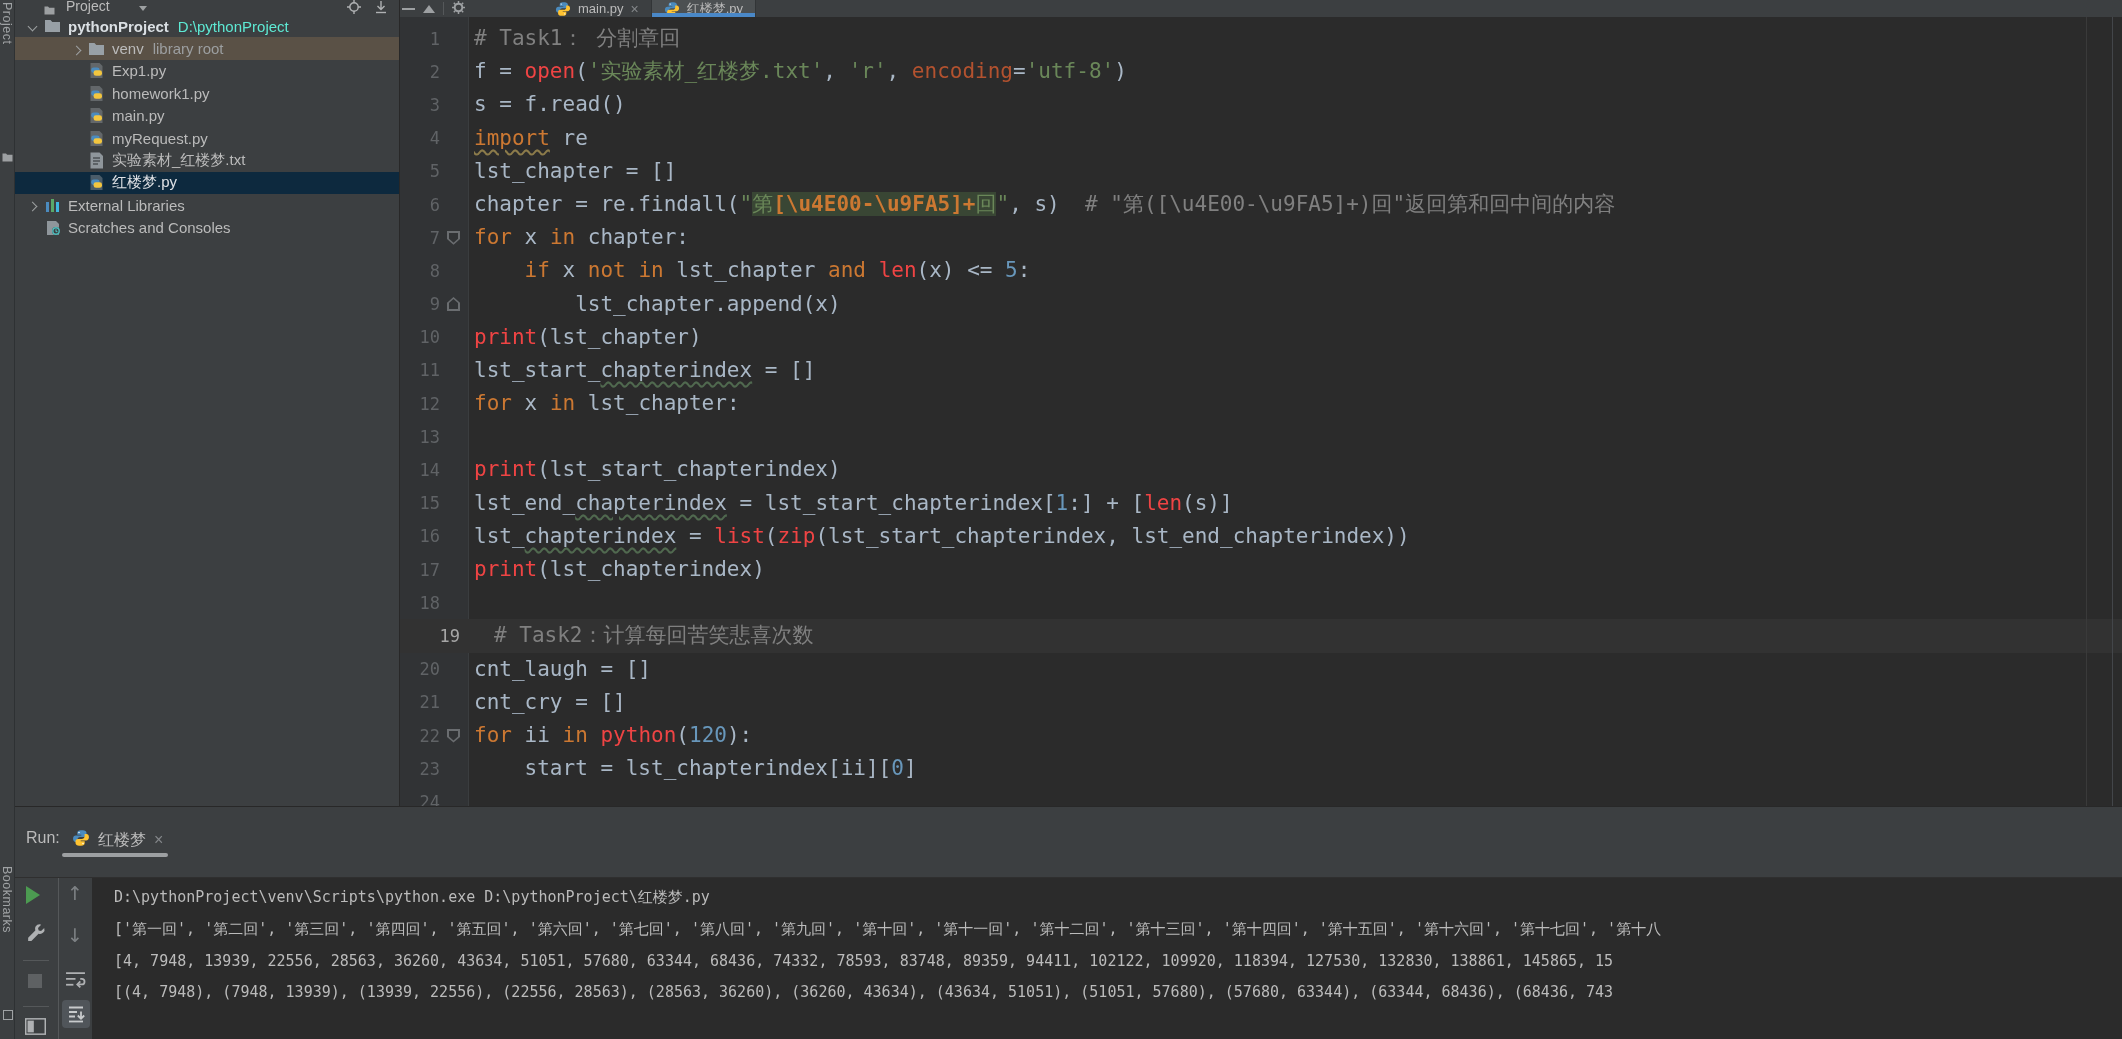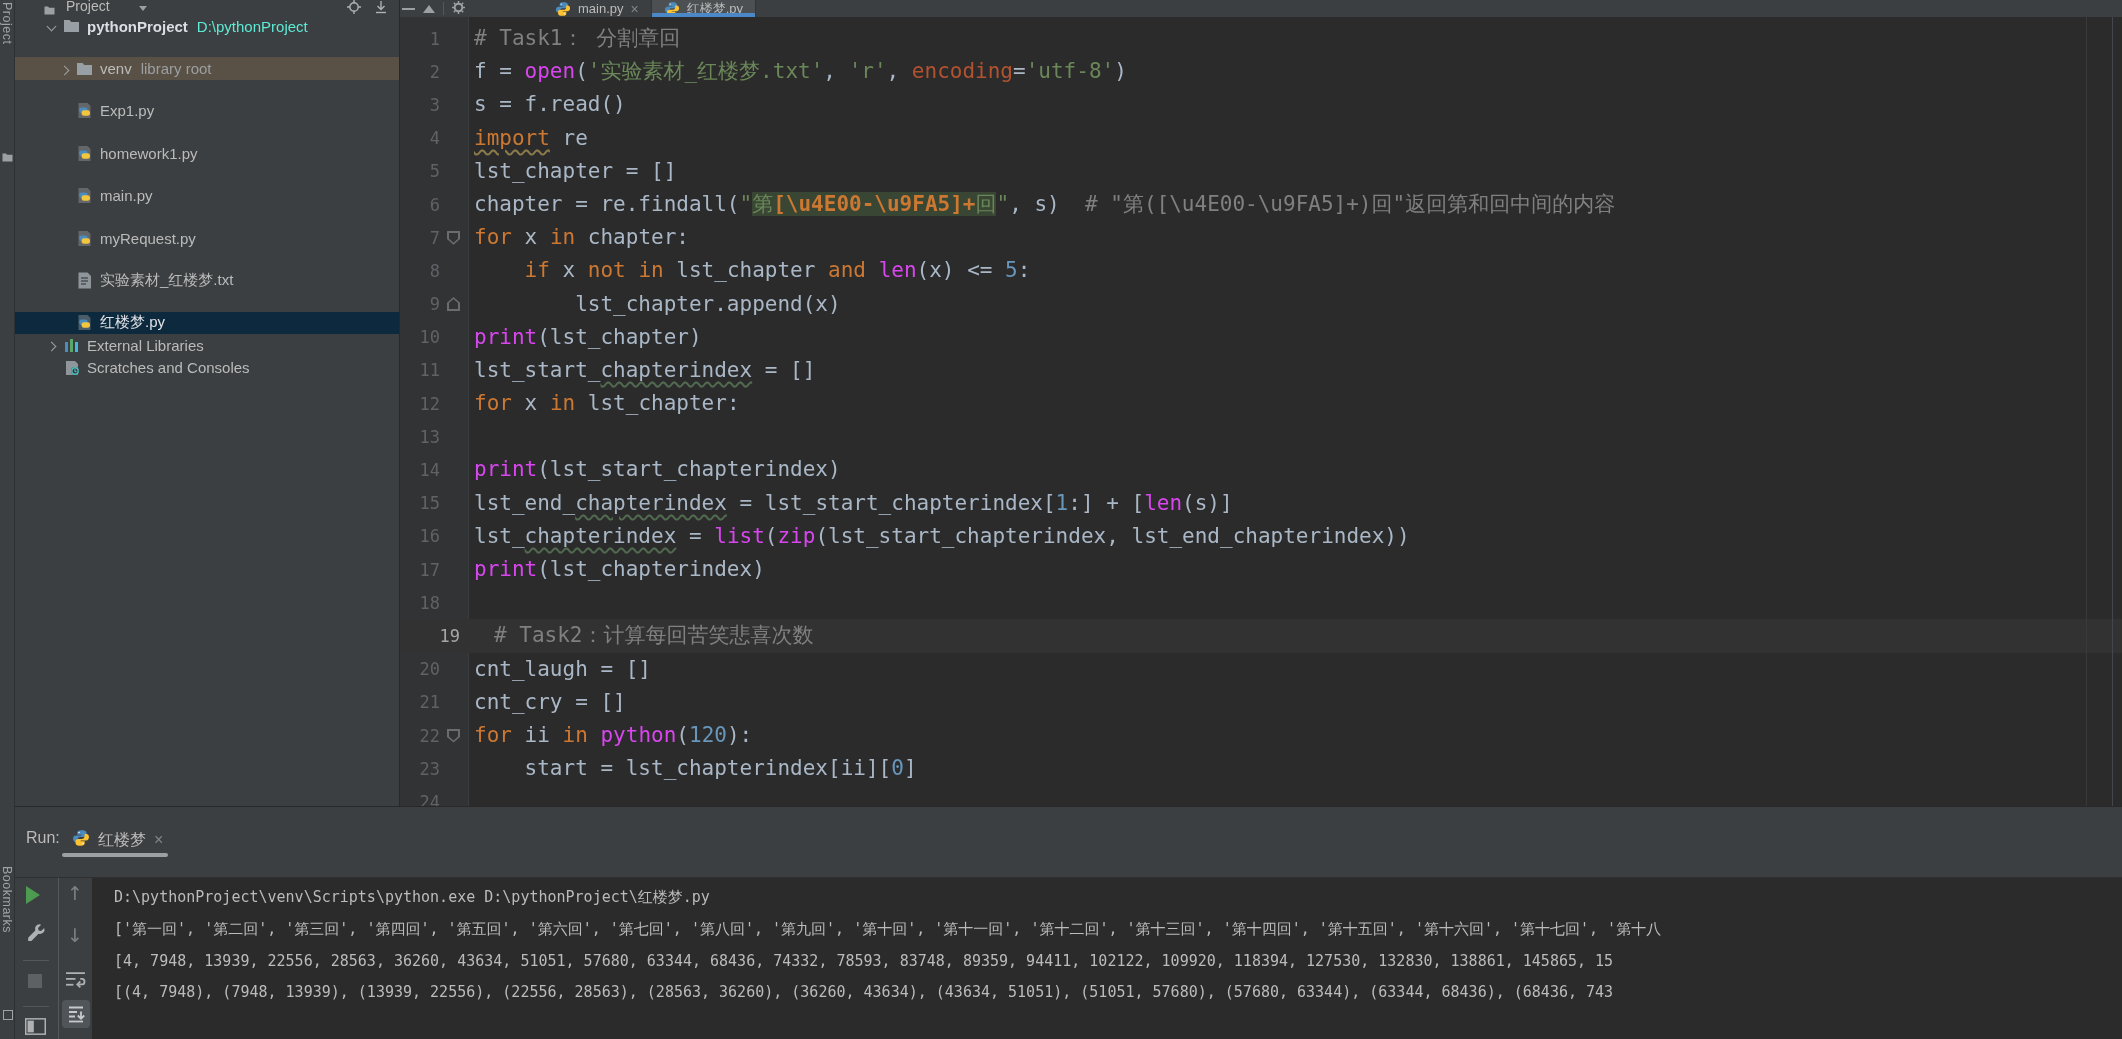--- a/index.html
+++ b/index.html
@@ -20,22 +20,22 @@
   .panel-header{position:relative;height:15px;}
   .panel-header .ph-folder{position:absolute;left:30px;top:1px;}
   .panel-header .ph-title{position:absolute;left:52px;top:-2px;font-size:14px;color:#BBBBBB;}
   .panel-header .ph-caret{position:absolute;left:125px;top:6px;width:0;height:0;
      border-left:4px solid transparent;border-right:4px solid transparent;border-top:5px solid #9DA0A2;}
   .panel-header .ph-ico1{position:absolute;right:38px;top:0;}
   .panel-header .ph-ico2{position:absolute;right:12px;top:0;}
 
   .tree{position:absolute;left:0;top:15px;right:0;}
   .trow{display:flex;align-items:center;height:22.4px;font-size:15px;color:#BBBBBB;white-space:nowrap;}
-  .trow.lvl0{padding-left:27px;align-items:center;}
-  .trow.lvl1{padding-left:40px;margin-top:20px;}
+  .trow.lvl0{padding-left:8px;align-items:center;}
+  .trow.lvl1{padding-left:52px;}
   .trow.sel{background:#0D293E;color:#DFE1E5;}
   .trow.lib{background:#5A5146;}
   .chev{width:22px;flex:0 0 22px;position:relative;height:22px;}
   .chev.down::before,.chev.right::before{content:"";position:absolute;left:7px;top:8px;width:6px;height:6px;
      border-right:1.6px solid #9DA0A2;border-bottom:1.6px solid #9DA0A2;}
   .chev.down::before{transform:rotate(45deg);}
   .chev.right::before{transform:rotate(-45deg);top:9px;}
   .ticon{width:17px;flex:0 0 17px;height:17px;margin-right:7px;display:flex;align-items:center;justify-content:center;}
   .tlabel.bold{font-weight:bold;color:#DADFE3;}
   .tsuffix{color:#5eead4;margin-left:9px;}
@@ -67,21 +67,21 @@
   .ln{flex:0 0 40px;text-align:right;font-family:"DejaVu Sans Mono",monospace;font-size:17px;color:#606366;}
   .line.cur .ln{color:#A6A6A6;}
   .foldc{flex:0 0 27px;display:flex;justify-content:center;align-items:center;}
   .codetxt{font-family:"DejaVu Sans Mono",monospace;font-size:21px;line-height:33.2px;white-space:pre;color:#A9B7C6;padding-left:7px;}
   .fm{width:13px;height:14px;position:relative;}
   .fm::before{content:"";position:absolute;inset:0;background:#6A6D70;}
   .fm::after{content:"";position:absolute;inset:2px;background:#313335;}
   .fm.down::before,.fm.down::after{clip-path:polygon(0 0,100% 0,100% 60%,50% 100%,0 60%);}
   .fm.up::before,.fm.up::after{clip-path:polygon(50% 0,100% 40%,100% 100%,0 100%,0 40%);}
   .tk-d{color:#A9B7C6;} .tk-k{color:#CC7832;} .tk-s{color:#6A8759;} .tk-n{color:#6897BB;}
-  .tk-b{color:#d946ef;text-align:right;} .tk-a{color:#B3522F;} .tk-c{color:#808080;}
+  .tk-b{color:#ef4444;text-align:right;} .tk-a{color:#B3522F;} .tk-c{color:#808080;}
   .tk-rs{color:#6A8759;background:#394634;}
   .tk-rx{color:#CC7832;font-weight:bold;background:#394634;}
   .tk-kwu{color:#CC7832;text-decoration-line:underline;text-decoration-style:wavy;text-decoration-color:#8C7B4A;text-underline-offset:4px;}
   .tk-tw{color:#A9B7C6;text-decoration-line:underline;text-decoration-style:wavy;text-decoration-color:#50694F;text-underline-offset:4px;}
 
   
   .runpanel{position:absolute;left:14px;top:806px;width:2108px;height:233px;background:#3C3F41;border-top:1px solid #282828;box-sizing:border-box;z-index:20;}
   .run-header{position:relative;height:50px;}
   .run-label{position:absolute;left:12px;bottom:10px;font-size:16px;color:#BBBBBB;}
   .run-tab{position:absolute;left:58px;bottom:6px;display:flex;align-items:center;gap:8px;font-size:16px;color:#BBBBBB;}

